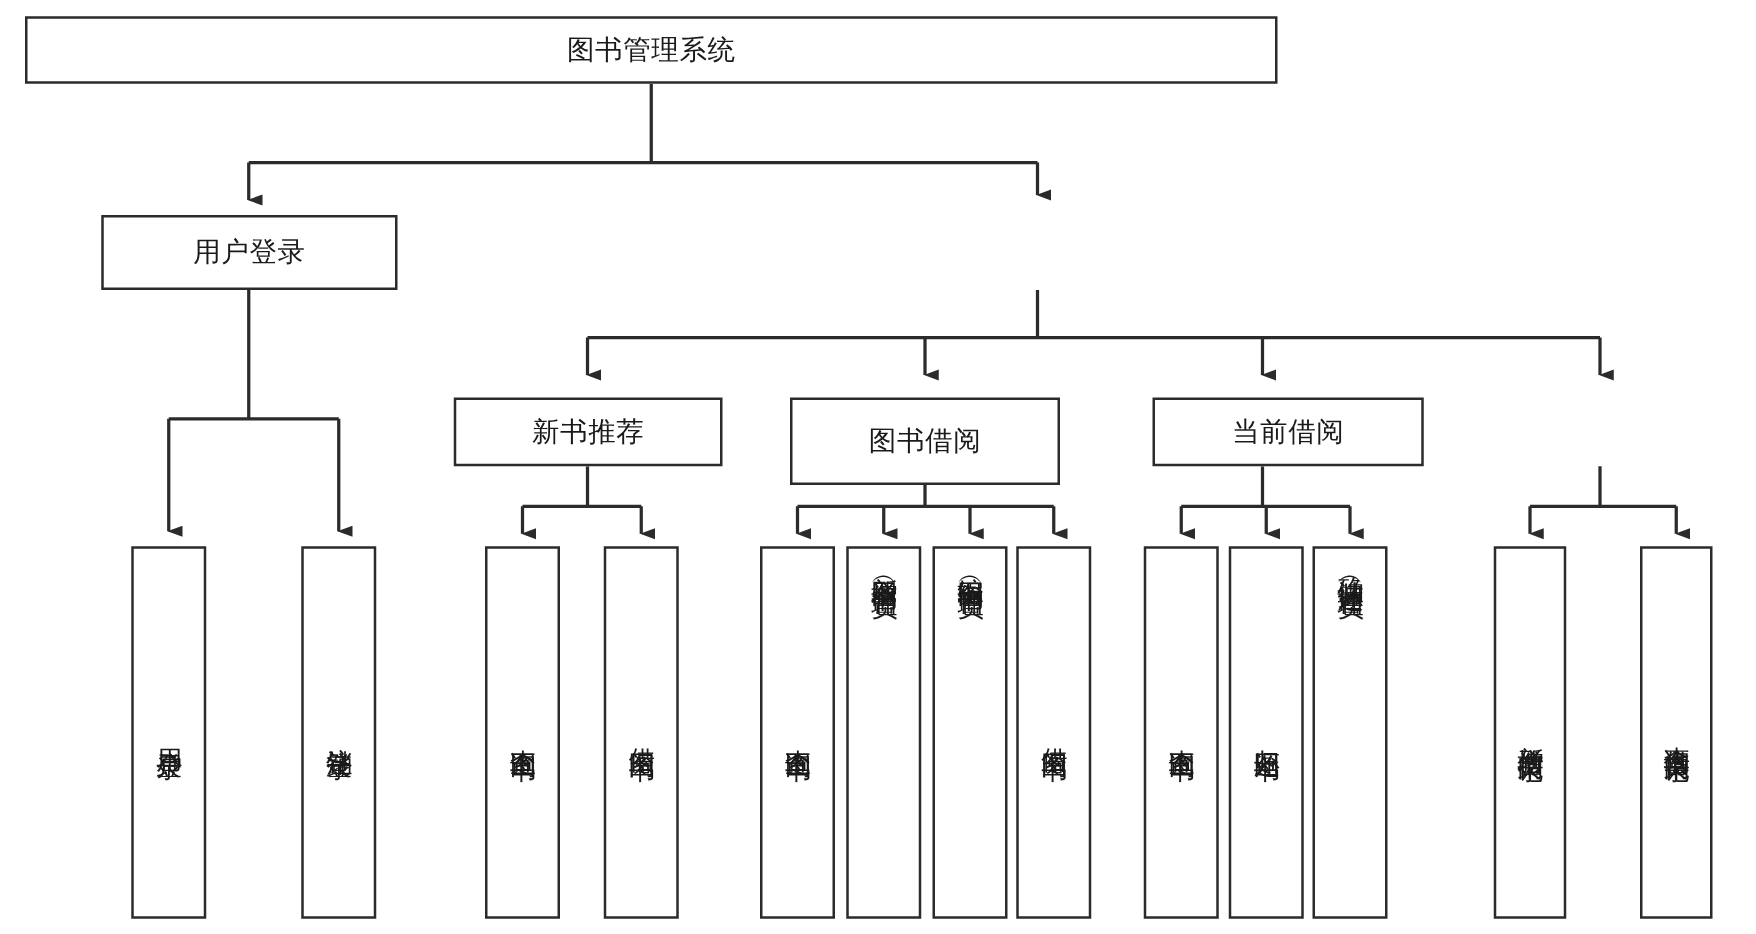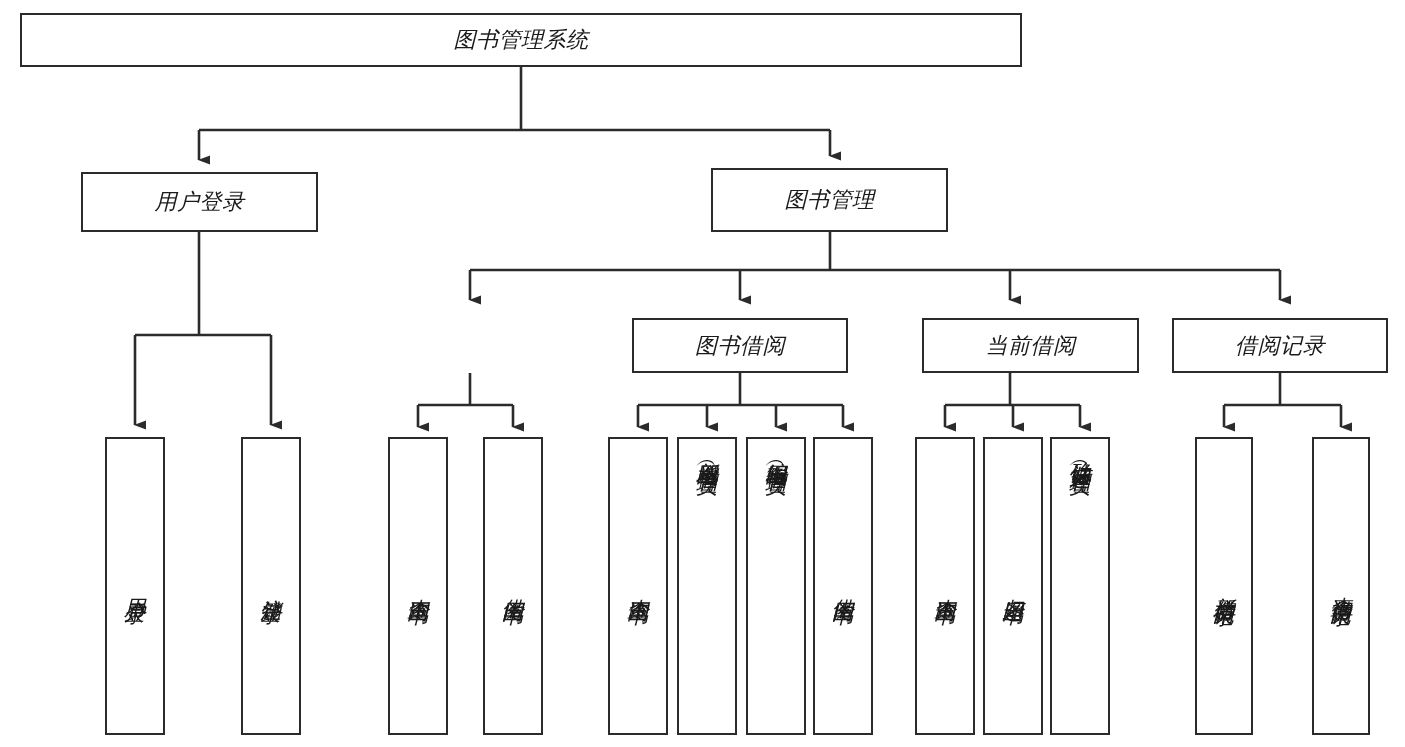--- a/index.html
+++ b/index.html
@@ -33,21 +33,20 @@
     display: flex;
     align-items: center;
     justify-content: center;
     z-index: 2;
   }
   .node-label {
     color: #1a1a1a;
     line-height: 1.08;
     text-align: left;
     white-space: nowrap;
-    font-style: italic;
   }
   .h-label {
     font-size: 22px;
     letter-spacing: 0.5px;
   }
   .root-label {
     font-size: 22px;
     letter-spacing: 0.5px;
   }
   .v-label {
@@ -135,36 +134,33 @@
   </svg>
 
   <div class="node-box" style="left:20px; top:13px; width:1002px; height:54px;">
     <span class="node-label root-label">图书管理系统</span>
   </div>
 
   <div class="node-box" style="left:81px; top:172px; width:237px; height:60px;">
     <span class="node-label h-label">用户登录</span>
   </div>
 
-  <div class="node-box" style="left:711px; top:168px; width:237px; height:64px;">
-    <span class="node-label h-label">图书管理</span>
-  </div>
-
-
-  <div class="node-box" style="left:632px; top:318px; width:216px; height:55px;">
+
+  <div class="node-box" style="left:363px; top:318px; width:215px; height:55px;">
+    <span class="node-label h-label">新书推荐</span>
+  </div>
+
+  <div class="node-box" style="left:632px; top:318px; width:216px; height:70px;">
     <span class="node-label h-label">图书借阅</span>
   </div>
 
   <div class="node-box" style="left:922px; top:318px; width:217px; height:55px;">
     <span class="node-label h-label">当前借阅</span>
   </div>
 
-  <div class="node-box" style="left:1172px; top:318px; width:216px; height:55px;">
-    <span class="node-label h-label">借阅记录</span>
-  </div>
 
   <div class="node-box leaf-box center-v" style="left:105px; top:437px; width:60px; height:298px;">
     <span class="node-label v-label">用户登录</span>
   </div>
   <div class="node-box leaf-box center-v" style="left:241px; top:437px; width:60px; height:298px;">
     <span class="node-label v-label">注销登录</span>
   </div>
 
   <div class="node-box leaf-box center-v" style="left:388px; top:437px; width:60px; height:298px;">
     <span class="node-label v-label">查询图书</span>

